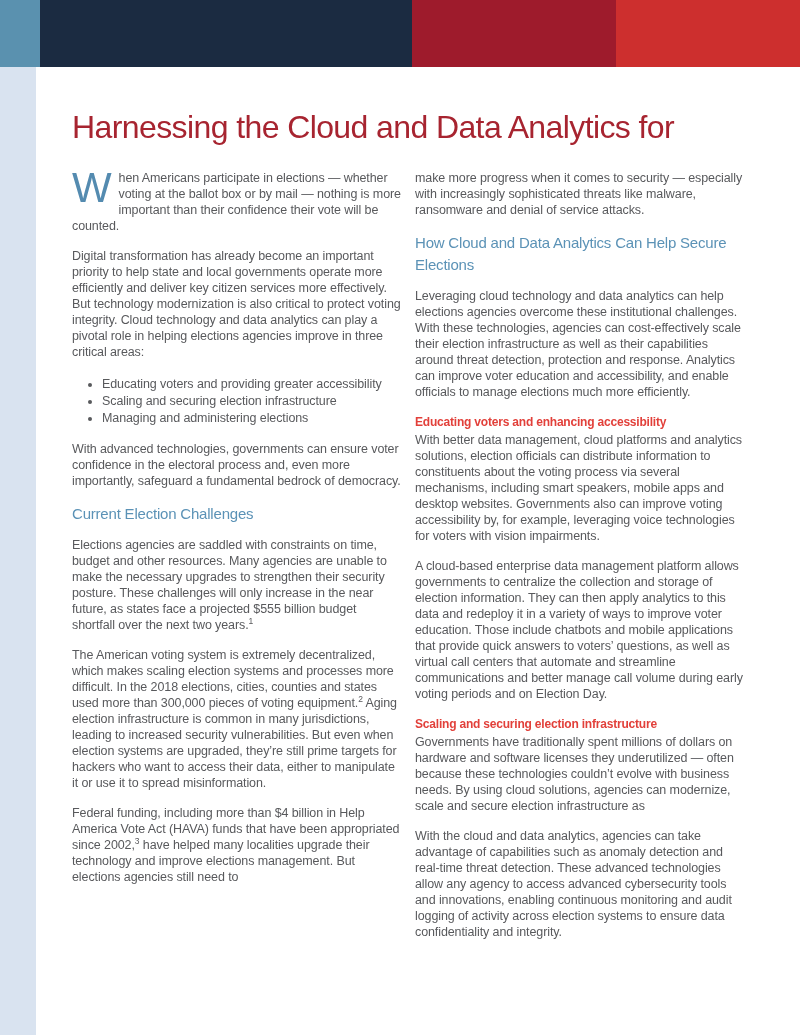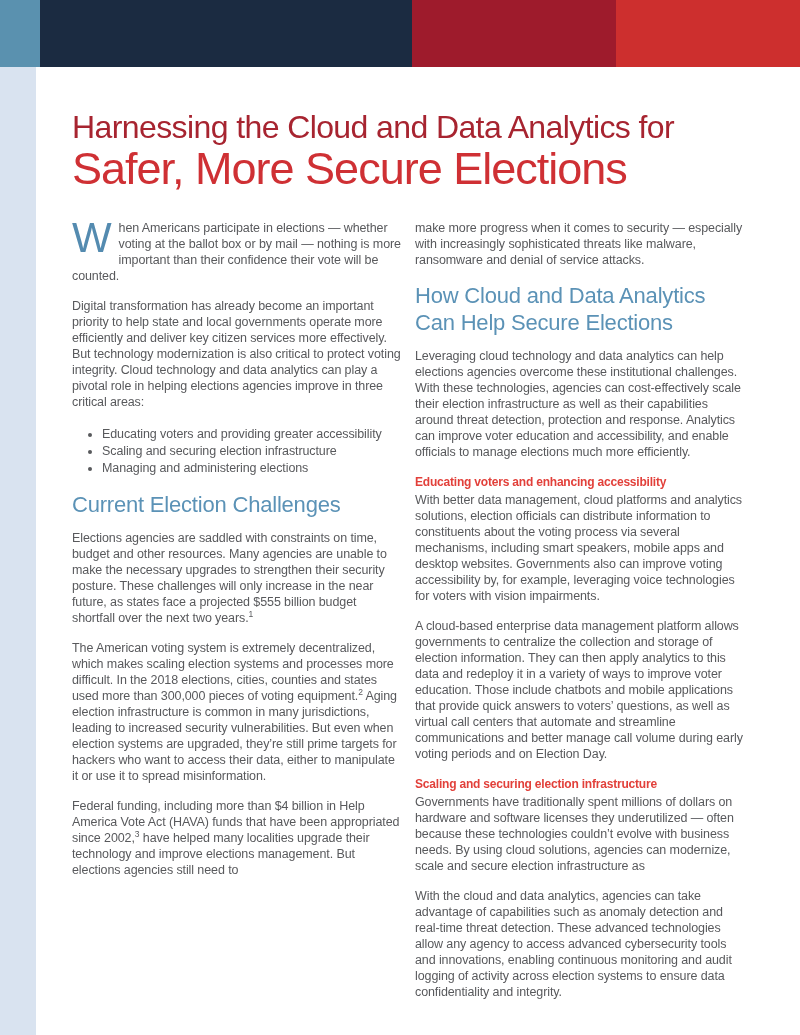--- a/index.html
+++ b/index.html
@@ -23,21 +23,21 @@
   }
   .title-line2{
     display:block;font-size:45px;line-height:50px;letter-spacing:-1px;
     color:var(--title2,#cf3034);
   }
   .columns{display:flex;gap:13px;margin-top:26px;}
   .col{width:330px;color:var(--body,#58595c);font-size:12.5px;line-height:16px;letter-spacing:-0.1px;}
   .col p{margin:0 0 14px 0;}
   .col p.tight{margin-bottom:2px;}
   .col h2{
-    margin:4px 0 12px 0;font-size:22px;line-height:27px;font-weight:500;
+    margin:4px 0 12px 0;font-size:15px;line-height:22px;font-weight:500;
     color:var(--h2,#5b92b6);letter-spacing:-0.2px;
   }
   .col h3{
     margin:2px 0 1px 0;font-size:12px;line-height:17px;font-weight:700;
     color:var(--h3,#e2403a);letter-spacing:-0.2px;
   }
   .col ul{margin:16px 0 14px 0;padding-left:30px;list-style:disc;}
   .col li{line-height:17px;}
   .dropcap{
     float:left;font-size:42px;line-height:31px;padding:2px 7px 0 0;
@@ -53,31 +53,31 @@
   <div class="bar bar-navy"></div>
   <div class="bar bar-maroon"></div>
   <div class="bar bar-red"></div>
 </div>
 
 <div class="left-strip"></div>
 
 <main class="content">
   <h1>
     <span class="title-line1">Harnessing the Cloud and Data Analytics for</span>
-    <span class="title-line2">Safer, More Secure Elections</span>
   </h1>
   <div class="columns">
     <div class="col" id="col-left">
         <p><span class="dropcap">W</span>hen Americans participate in elections — whether voting at the ballot box or by mail — nothing is more important than their confidence their vote will be counted.</p>
         <p class="tight">Digital transformation has already become an important priority to help state and local governments operate more efficiently and deliver key citizen services more effectively. But technology modernization is also critical to protect voting integrity. Cloud technology and data analytics can play a pivotal role in helping elections agencies improve in three critical areas:</p>
         <ul>
           <li>Educating voters and providing greater accessibility</li>
           <li>Scaling and securing election infrastructure</li>
           <li>Managing and administering elections</li>
         </ul>
+        <p>With advanced technologies, governments can ensure voter confidence in the electoral process and, even more importantly, safeguard a fundamental bedrock of democracy.</p>
         <h2>Current Election Challenges</h2>
         <p>Elections agencies are saddled with constraints on time, budget and other resources. Many agencies are unable to make the necessary upgrades to strengthen their security posture. These challenges will only increase in the near future, as states face a projected $555 billion budget shortfall over the next two years.<sup>1</sup></p>
         <p>The American voting system is extremely decentralized, which makes scaling election systems and processes more difficult. In the 2018 elections, cities, counties and states used more than 300,000 pieces of voting equipment.<sup>2</sup> Aging election infrastructure is common in many jurisdictions, leading to increased security vulnerabilities. But even when election systems are upgraded, they’re still prime targets for hackers who want to access their data, either to manipulate it or use it to spread misinformation.</p>
         <p>Federal funding, including more than $4 billion in Help America Vote Act (HAVA) funds that have been appropriated since 2002,<sup>3</sup> have helped many localities upgrade their technology and improve elections management. But elections agencies still need to</p>
       </div>
     <div class="col" id="col-right">
         <p>make more progress when it comes to security — especially with increasingly sophisticated threats like malware, ransomware and denial of service attacks.</p>
         <h2>How Cloud and Data Analytics Can Help Secure Elections</h2>
         <p>Leveraging cloud technology and data analytics can help elections agencies overcome these institutional challenges. With these technologies, agencies can cost-effectively scale their election infrastructure as well as their capabilities around threat detection, protection and response. Analytics can improve voter education and accessibility, and enable officials to manage elections much more efficiently.</p>
         <h3>Educating voters and enhancing accessibility</h3>

